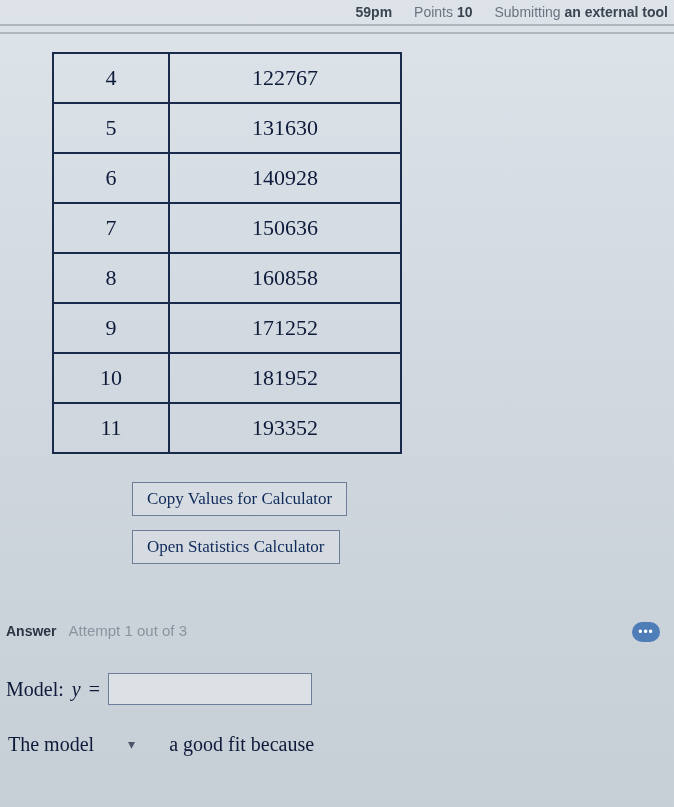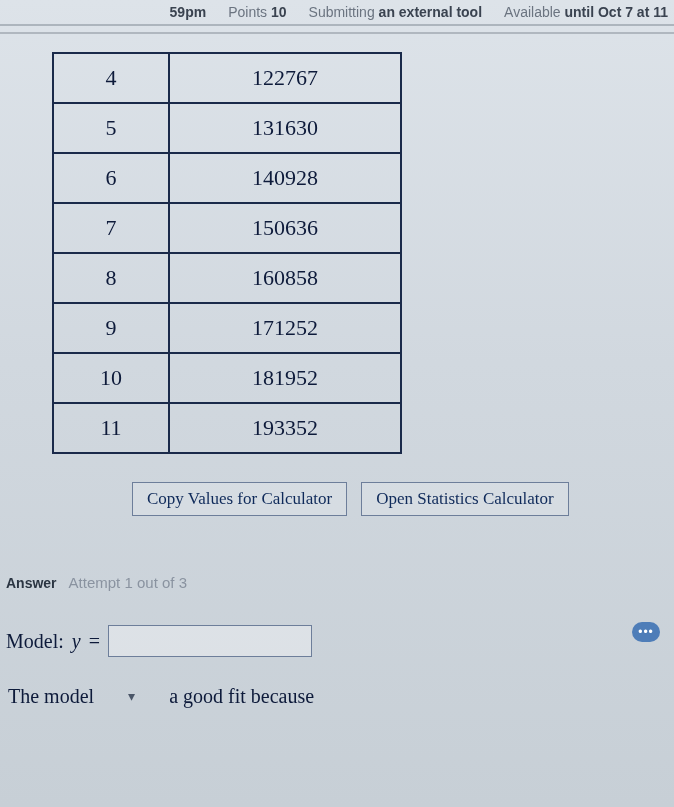--- a/index.html
+++ b/index.html
@@ -48,21 +48,21 @@
     height:46px;
     text-align:center;
     vertical-align:middle;
     font-size:22px;
     color:#0d1a3a;
   }
   table.data td.c1{width:112px}
   table.data td.c2{width:228px}
 
   
-  .btns{margin:28px 0 0 132px;display:flex;flex-direction:row;gap:14px;align-items:flex-start}
+  .btns{margin:28px 0 0 132px;display:flex;flex-direction:column;gap:14px;align-items:flex-start}
   .ghostbtn{
     border:1.5px solid #6d7e9a;
     background:rgba(255,255,255,0.18);
     color:#0f2a5a;
     font-family:"Times New Roman",Times,serif;
     font-size:17px;
     padding:6px 14px;
     cursor:pointer;
   }
 
@@ -121,24 +121,20 @@
     <span class="val">59pm</span>
   </span>
   <span class="seg">
     <span class="lbl">Points</span>
     <span class="val">10</span>
   </span>
   <span class="seg">
     <span class="lbl">Submitting</span>
     <span class="val">an external tool</span>
   </span>
-  <span class="seg">
-    <span class="lbl">Available</span>
-    <span class="val">until Oct 7 at 11</span>
-  </span>
 </div>
 <div class="hr2"></div>
 
 <div class="tablewrap">
   <table class="data">
     <tbody id="tbody">
           <tr>
             <td class="c1">4</td>
             <td class="c2">122767</td>
           </tr>

